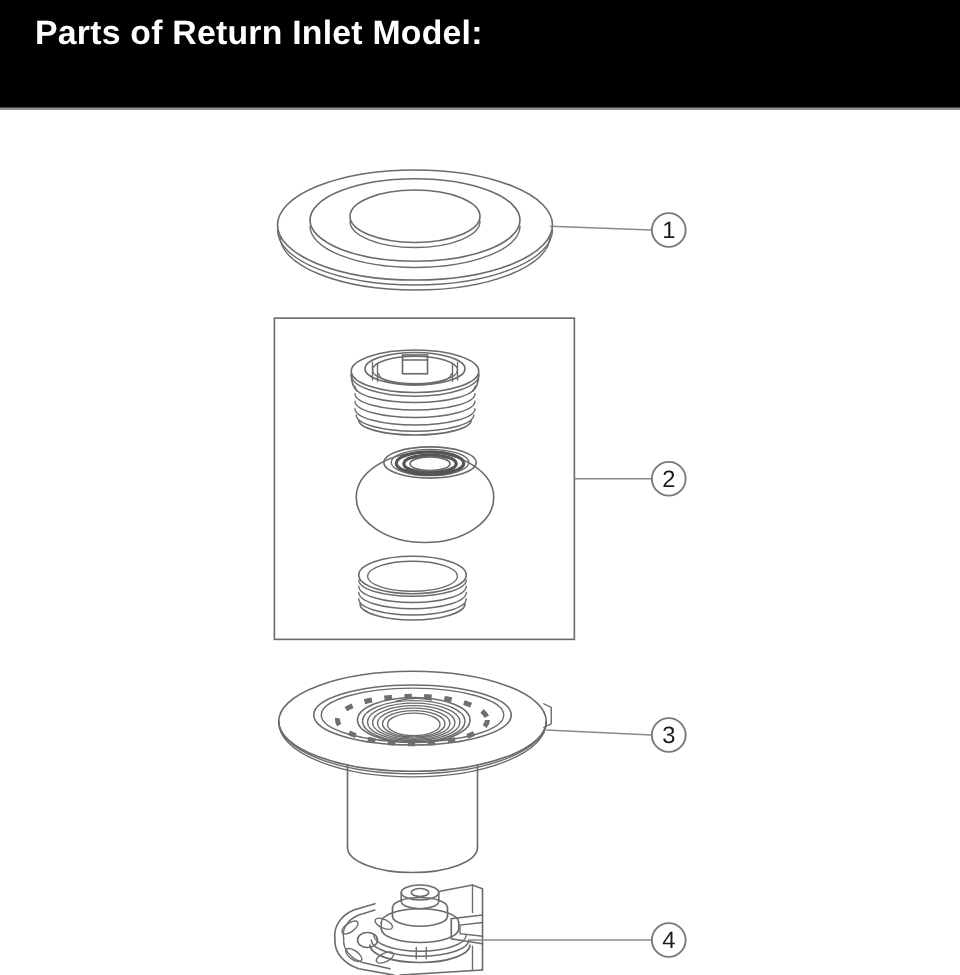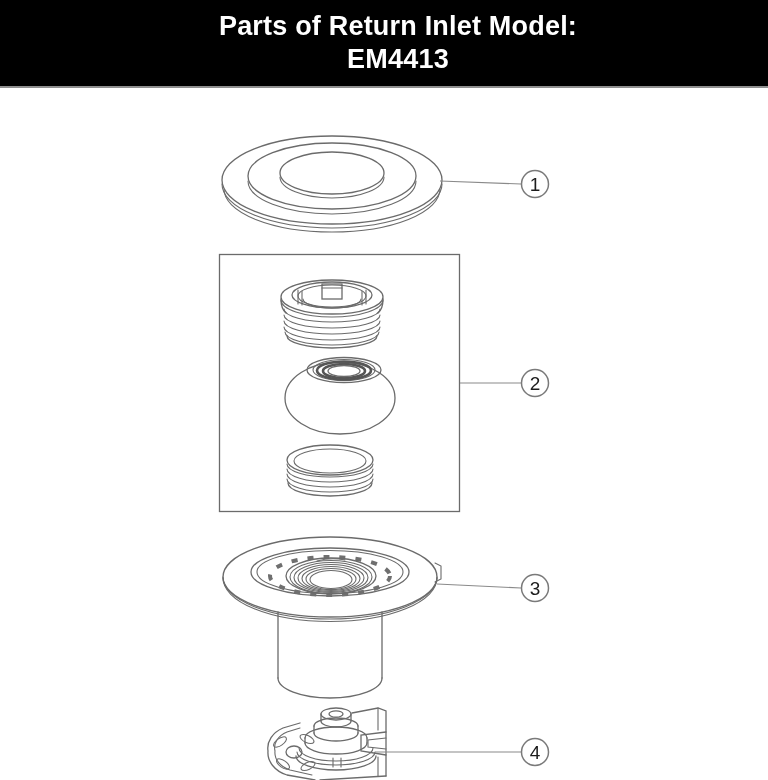--- a/index.html
+++ b/index.html
@@ -1,18 +1,18 @@
 <!DOCTYPE html>
 <html><head>
 <meta charset="utf-8">
 <style>
   html,body{margin:0;padding:0;background:#fff;}
   .stage{
     position:relative;width:768px;height:780px;background:#ffffff;
-    overflow:hidden;font-family:"Liberation Sans",sans-serif;text-align:center;
+    overflow:hidden;font-family:"Liberation Sans",sans-serif;
   }
   .header{
     position:absolute;top:0;left:0;width:768px;height:88px;
     background:#000000;border-bottom:2px solid #8f8f8f;box-sizing:border-box;
   }
   .header .title{
     padding:10px 0 0 28px;color:#ffffff;font-size:27px;font-weight:bold;
     line-height:1.22;letter-spacing:.2px;
   }
   .diagram-svg{position:absolute;top:0;left:0;}
@@ -29,21 +29,20 @@
   .group-box{stroke:#6b6b6b;stroke-width:1.3;fill:none;}
 </style>
 </head>
 <body>
 
 <div class="stage">
 
   <div class="header">
     <div class="title">
       <div>Parts of Return Inlet Model:</div>
-      <div>EM4413</div>
     </div>
   </div>
 
   <svg class="diagram-svg" width="768" height="780" viewBox="0 0 768 780">
 
     <g>
       <ellipse class="ln" cx="332" cy="180" rx="110" ry="44"></ellipse>
       <path class="ln2" d="M 222 184 A 110 44 0 0 0 442 184"></path>
       <path class="ln2" d="M 224 189 A 108 43 0 0 0 440 189"></path>
       <ellipse class="ln" cx="332" cy="176" rx="84" ry="33"></ellipse>

